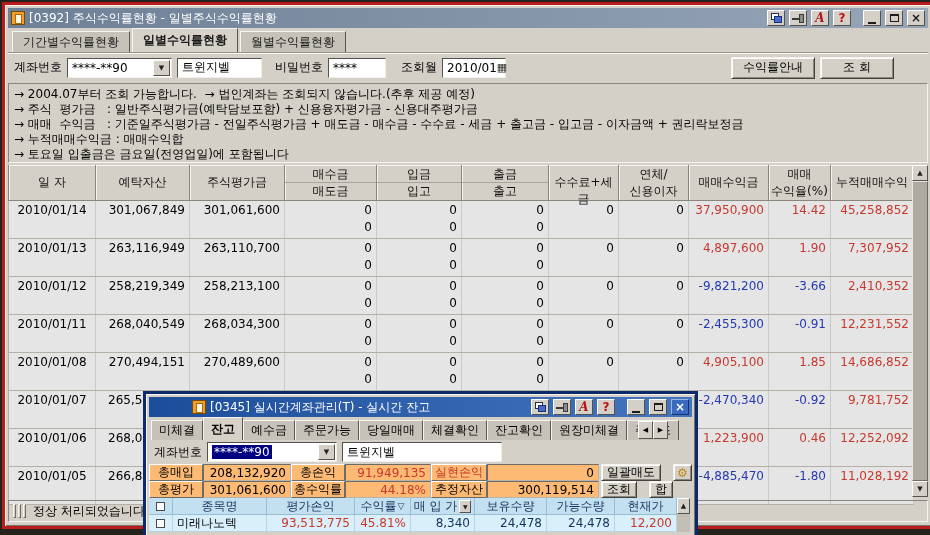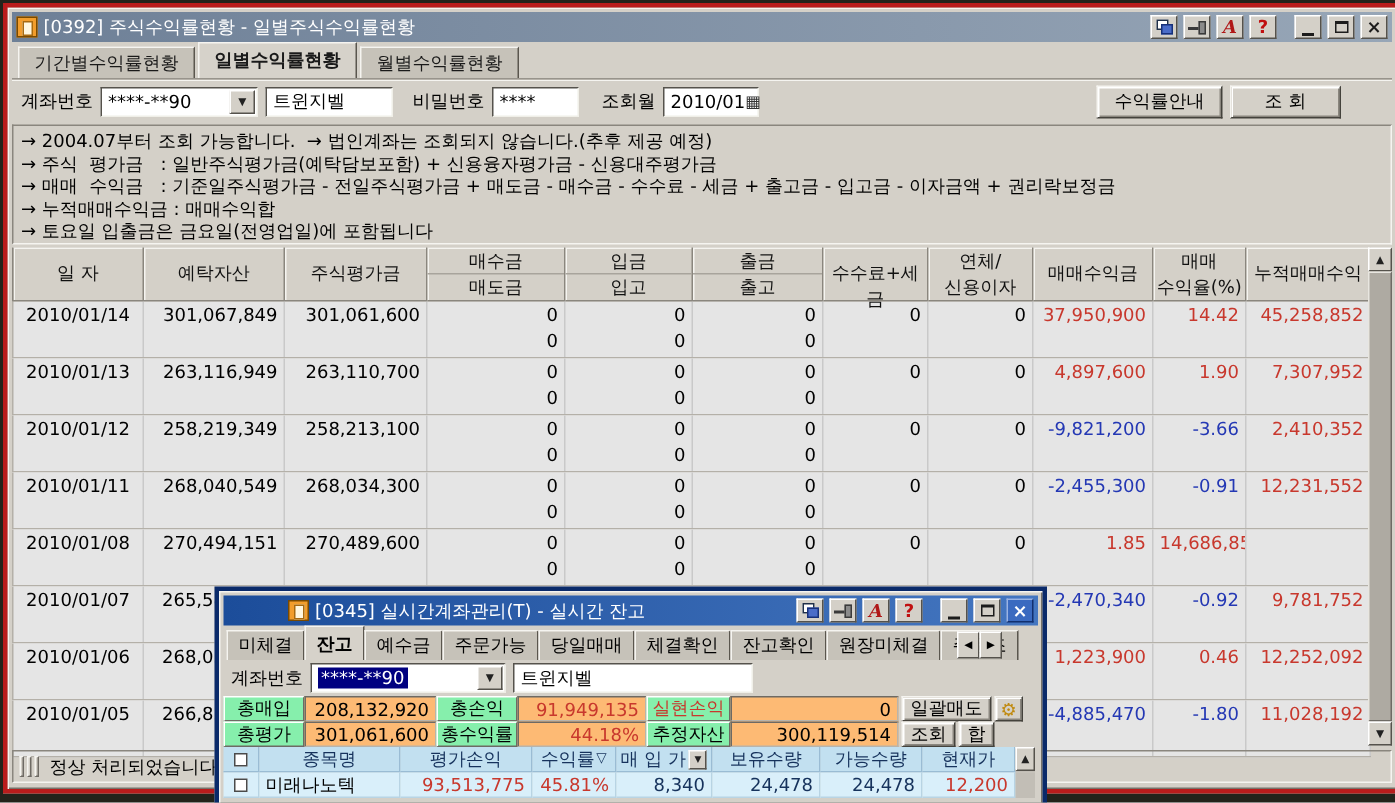--- a/index.html
+++ b/index.html
@@ -98,25 +98,25 @@
   .p-tabs{position:absolute;left:3px;top:23px;right:3px;height:23px;display:flex;align-items:flex-end;padding-left:2px;overflow:hidden;box-sizing:border-box;}
   .p-tab{height:19px;padding:0 7px;display:flex;align-items:center;background:#c6c2b9;border:1px solid;
          border-color:#f5f4f0 #5a564e #b0aca4 #f5f4f0;border-bottom:none;white-space:nowrap;flex:0 0 auto;}
   .p-tab.active{height:22px;background:#d6d2ca;font-weight:bold;}
   .tab-arrows{position:absolute;right:24px;bottom:1px;display:flex;z-index:2;}
   .tab-arrows .tb-btn{width:15px;height:18px;font-size:7px;}
   .p-account{position:absolute;left:3px;top:46px;right:3px;height:24px;display:flex;align-items:center;gap:5px;padding:0 5px;box-sizing:border-box;}
   .sel-text{background:#000080;color:#fff;padding:0 2px;}
   .p-summary{position:absolute;left:3px;top:70px;width:543px;display:grid;
              grid-template-columns:54px 88px 54px 86px 56px 112px 93px;grid-auto-rows:17px;}
-  .s-lbl{background:#86efac;border:1px solid;border-color:#fff #6e6a64 #6e6a64 #fff;box-sizing:border-box;
+  .s-lbl{background:#fdba74;border:1px solid;border-color:#fff #6e6a64 #6e6a64 #fff;box-sizing:border-box;
          display:flex;align-items:center;justify-content:center;white-space:nowrap;overflow:hidden;}
   .s-val{background:#fdba74;border:1px solid;border-color:#6e6a64 #b8b4ac #b8b4ac #6e6a64;box-sizing:border-box;
          display:flex;align-items:center;justify-content:flex-end;padding:0 4px;white-space:nowrap;overflow:hidden;}
-  .s-btns{display:flex;align-items:center;gap:2px;padding-left:2px;}
+  .s-btns{display:flex;align-items:center;gap:12px;padding-left:2px;}
   .s-btns .btn{height:17px;padding:0 5px;}
   .gear{color:#c08a10;font-size:12px;line-height:1;}
   .p-grid{position:absolute;left:3px;top:104px;width:541px;}
   .pg-cols{display:grid;grid-template-columns:24px 94px 88px 56px 64px 72px 68px 62px 13px;}
   .pg-h{height:17px;background:#c2e0f0;border-right:1px solid #9abcd4;border-bottom:1px solid #9abcd4;
         display:flex;align-items:center;justify-content:center;color:#16325c;box-sizing:border-box;white-space:nowrap;overflow:hidden;}
   .pg-c{height:17px;background:#d9effa;border-right:1px solid #b8d4e4;border-bottom:1px solid #b8d4e4;
         display:flex;align-items:center;justify-content:flex-end;padding:0 4px;box-sizing:border-box;white-space:nowrap;overflow:hidden;}
   .pg-c.name{justify-content:flex-start;}
   .qty{color:#16325c;}
@@ -410,20 +410,23 @@
           </div>
     <div class="dc">
             <span class="v1">0</span>
             <span class="v2">0</span>
           </div>
     <div class="dc">
             <span class="v1">0</span>
           </div>
     <div class="dc">
             <span class="v1">0</span>
+          </div>
+    <div class="dc">
+            <span class="v1 up">4,905,100</span>
           </div>
     <div class="dc">
             <span class="v1 up">1.85</span>
           </div>
     <div class="dc">
             <span class="v1 up">14,686,852</span>
           </div>
   </div>
         <div class="dr grid-cols">
     <div class="dc date">

